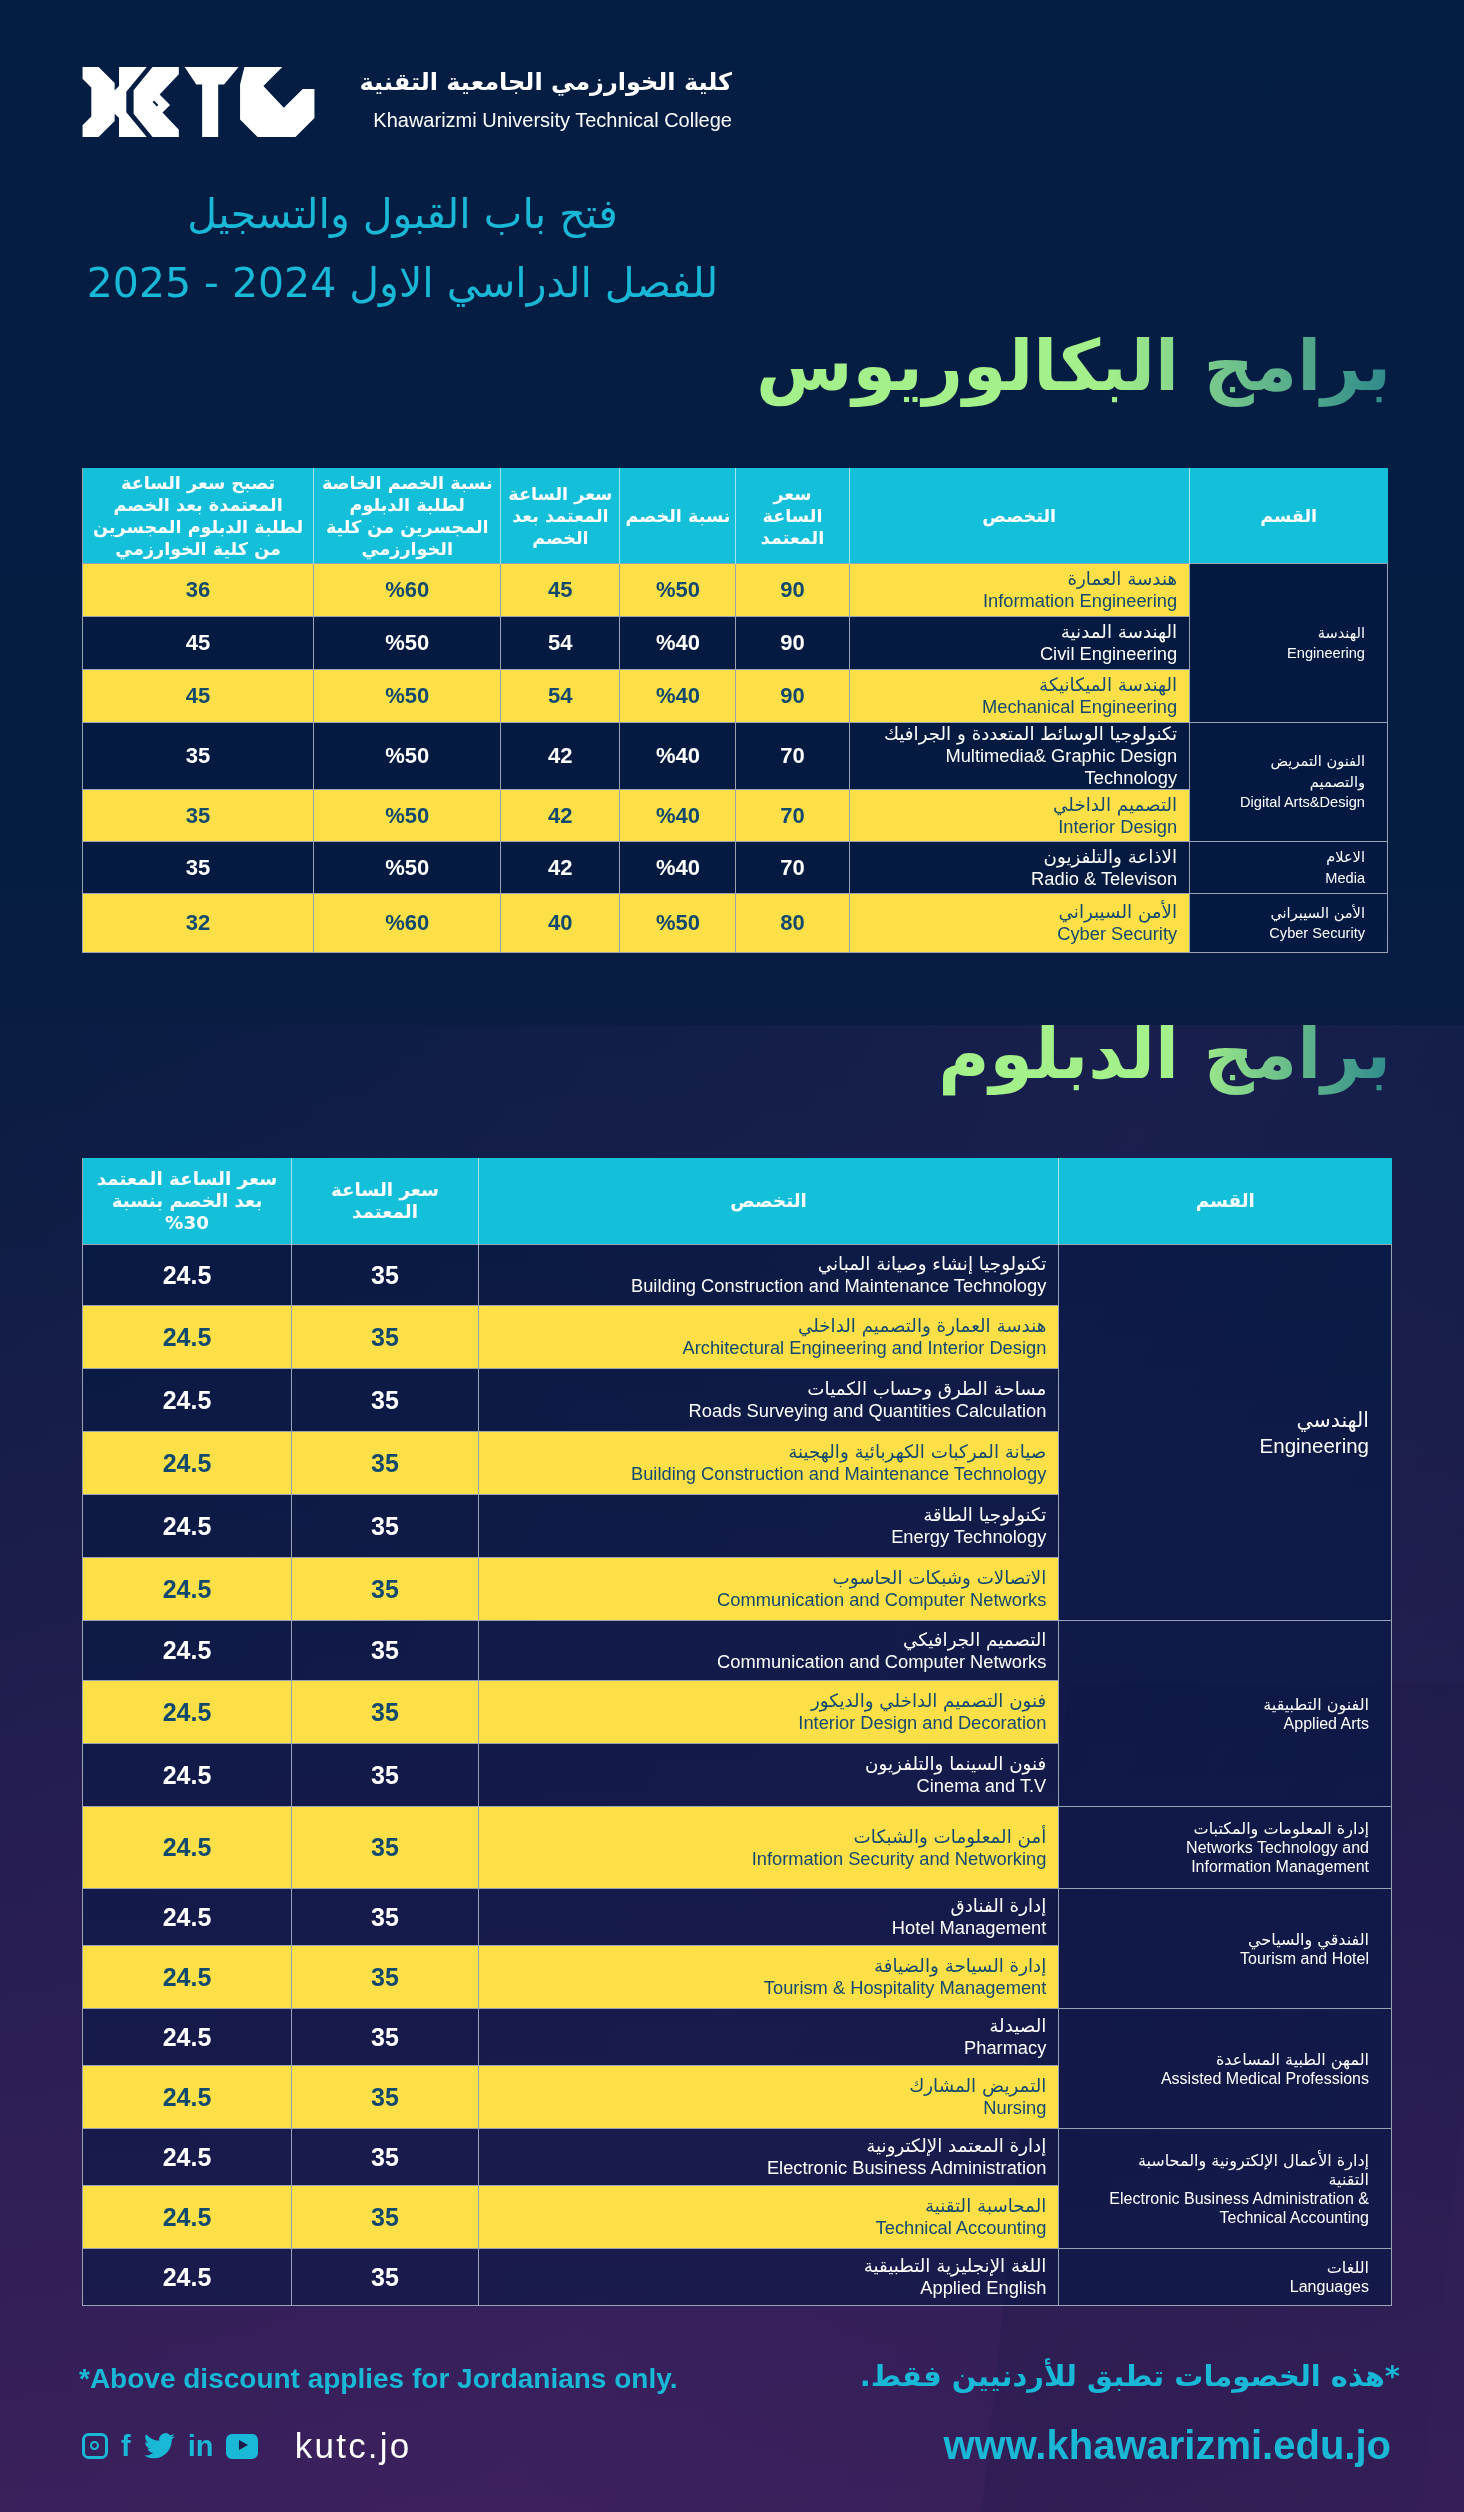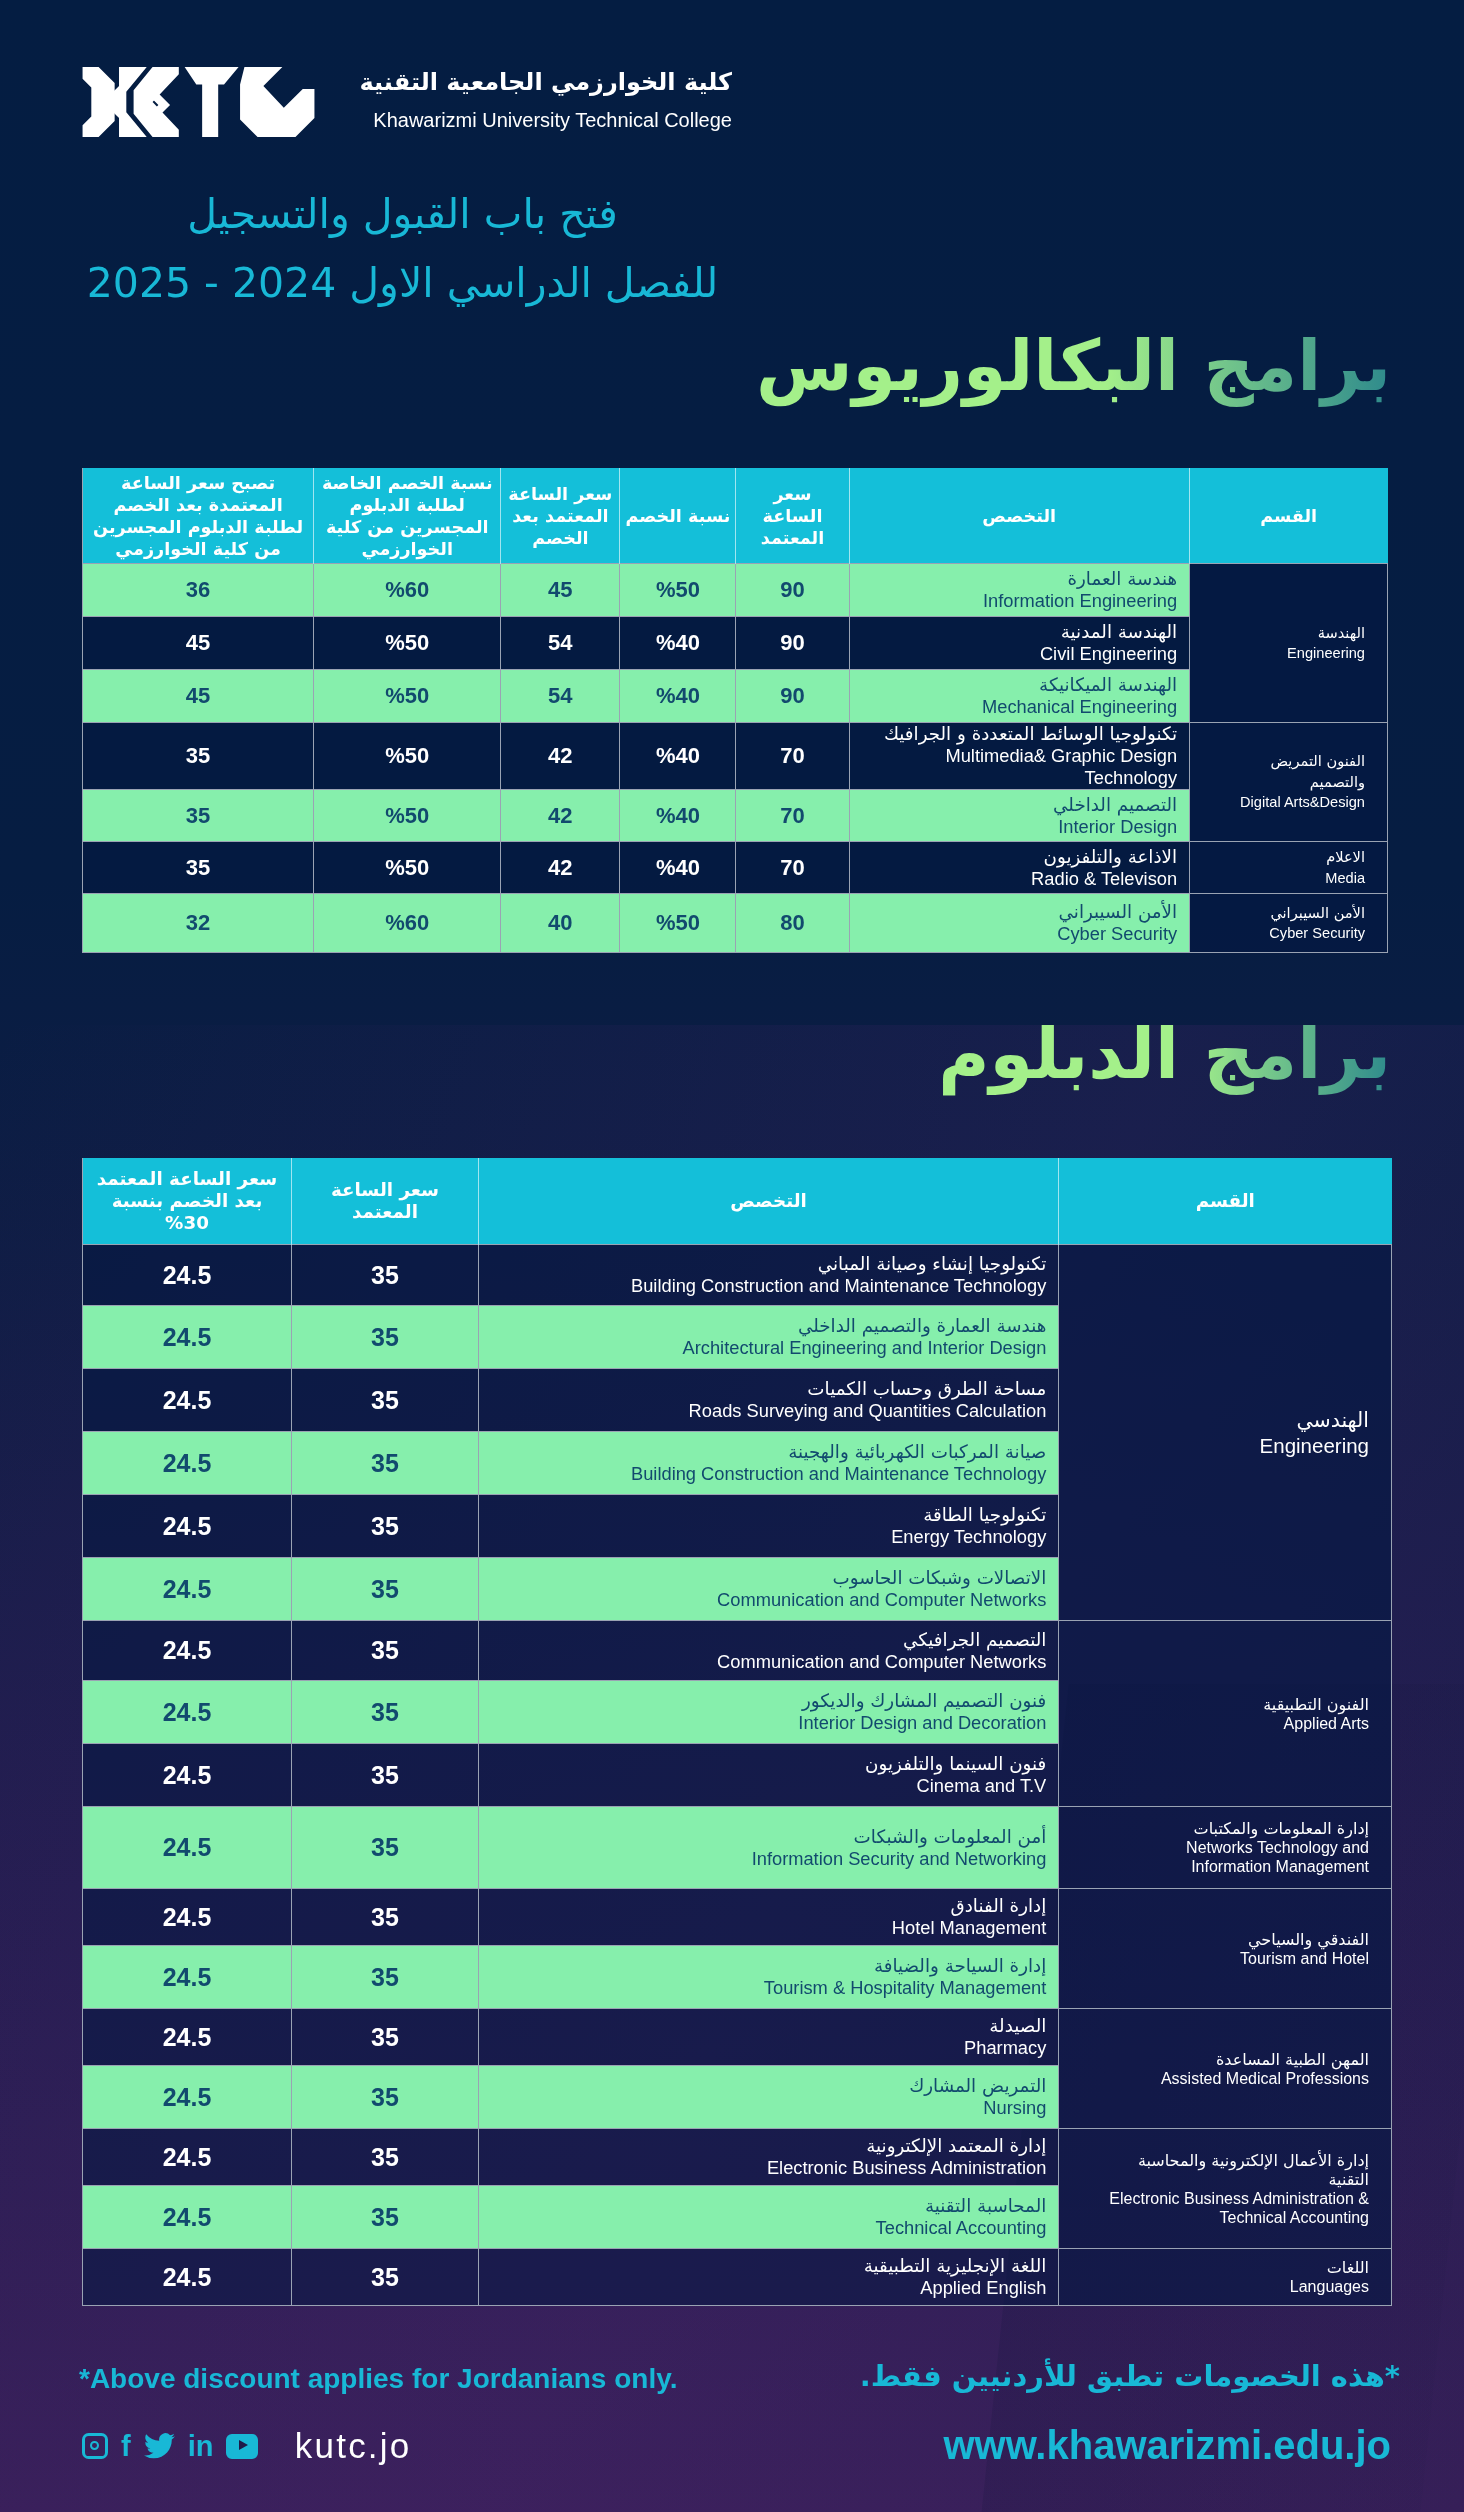--- a/index.html
+++ b/index.html
@@ -31,21 +31,21 @@
     background: linear-gradient(90deg, #a4f08a 0%, #a4f08a 55%, #2e8a8c 100%);
     -webkit-background-clip:text; background-clip:text; color:transparent; }
   .st1 { top:322px; }
   .st2 { top:1010px; }
 
   
   .tbl { position:absolute; left:82px; border-collapse:collapse; table-layout:fixed; }
   .tbl th { background:#14bfd9; color:#fff; font-weight:bold; direction:rtl; text-align:center;
     border-left:0.7px solid rgba(255,255,255,0.6); padding:0 4.4px; line-height:22px; }
   .tbl td { text-align:center; vertical-align:middle; border:0.7px solid #9aa3b3; padding:0; }
-  .tbl tr.light td.cell { background:#86efac; color:#124a6e; }
+  .tbl tr.light td.cell { background:#fde047; color:#124a6e; }
   .tbl tr.dark td.cell { background:rgba(4,24,66,0.55); color:#fff; }
   .tbl td.dept { background:rgba(4,24,66,0.6); color:#fff; font-weight:normal; text-align:right;
     padding-right:22px; direction:rtl;padding-left:46px; }
   .num { font-family:"Liberation Sans", sans-serif; font-weight:bold; font-size:22px; }
   .spec { text-align:right !important; padding-right:11.7px !important; direction:rtl; }
   .spec .ar { display:block; font-size:18.3px; line-height:22px; }
   .spec .en { display:block; font-size:18.3px; line-height:22px; font-family:"Liberation Sans", sans-serif; direction:ltr; text-align:right; }
 
   #t1 { top:468px; width:1306px; }
   #t1 th { height:95px; font-size:17.6px; }
@@ -295,21 +295,21 @@
         </td>
     <td class="dept" rowspan="3">
           <span class="ar">الفنون التطبيقية</span>
           <span class="en">Applied Arts</span>
         </td>
   </tr>
   <tr class="light" style="height:63px">
     <td class="cell num">24.5</td>
     <td class="cell num">35</td>
     <td class="cell spec">
-          <span class="ar">فنون التصميم المشارك والديكور</span>
+          <span class="ar">فنون التصميم الداخلي والديكور</span>
           <span class="en">Interior Design and Decoration</span>
         </td>
   </tr>
   <tr class="dark" style="height:63px">
     <td class="cell num">24.5</td>
     <td class="cell num">35</td>
     <td class="cell spec">
           <span class="ar">فنون السينما والتلفزيون</span>
           <span class="en">Cinema and T.V</span>
         </td>

